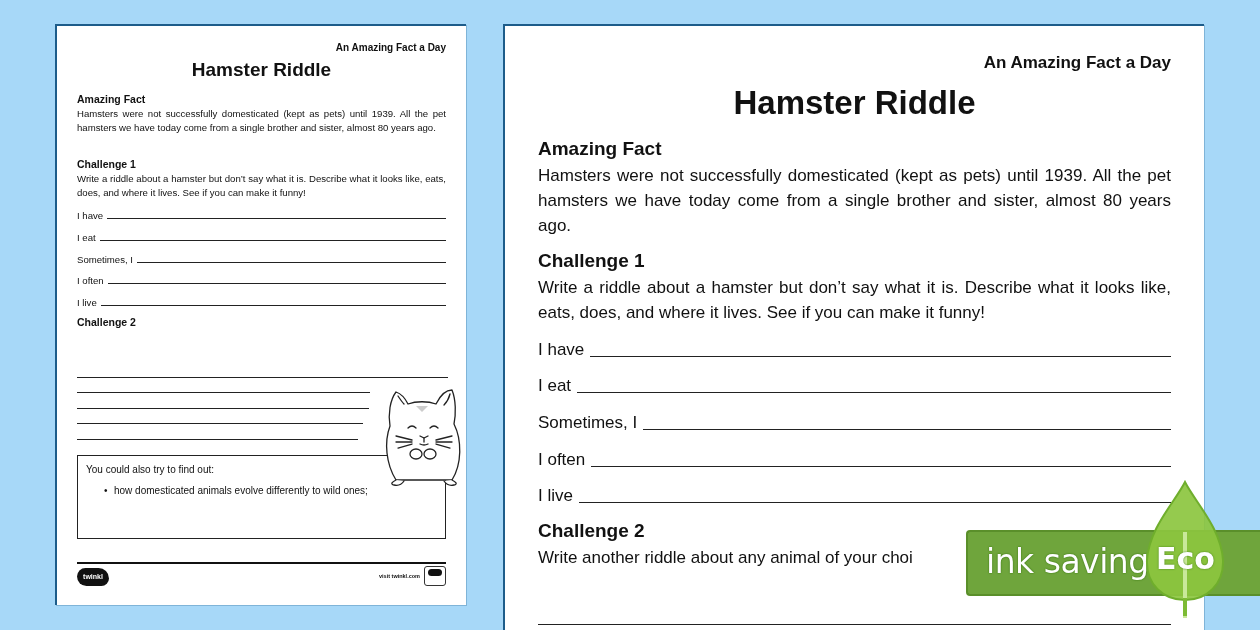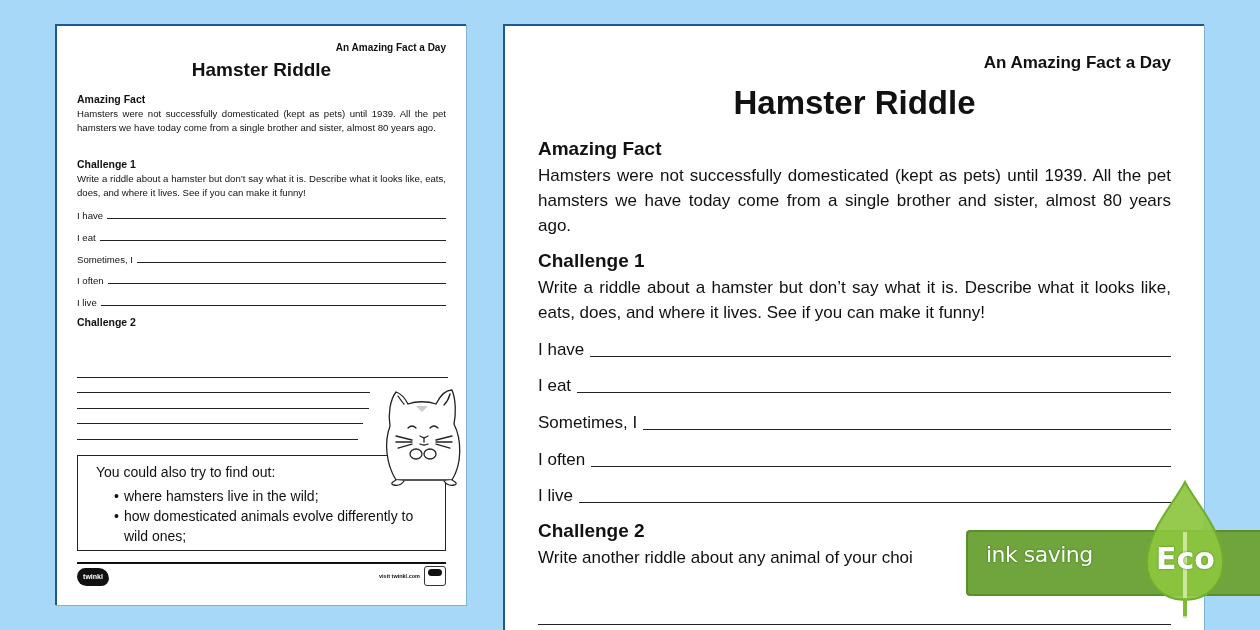--- a/index.html
+++ b/index.html
@@ -21,22 +21,22 @@
   #left-page { left: 55px; top: 24px; width: 411px; height: 581px; }
   #left-page .inner { position: absolute; left: 20px; right: 20px; top: 0; bottom: 0; }
   .lp-series { position: absolute; right: 0; top: 16px; font-size: 10px; font-weight: bold; }
   .lp-title { position: absolute; left: 0; right: 0; top: 33px; text-align: center; font-size: 19px; font-weight: bold; }
   .lp-h { position: absolute; left: 0; font-size: 10.5px; font-weight: bold; }
   .lp-p { position: absolute; left: 0; right: 0; font-size: 9.6px; line-height: 14px; text-align: justify; }
   .lp-line-row { position: absolute; left: 0; right: 0; display: flex; align-items: flex-end; font-size: 9.6px; height: 14px; }
   .lp-line-row .rule { flex: 1; border-bottom: 1px solid #222; margin-left: 4px; margin-bottom: 2px; }
   .lp-free { position: absolute; left: 0; border-bottom: 1px solid #222; height: 0; }
   .lp-box {
-    position: absolute; left: 0; right: 0; top: 429px; height: 96px;
-    border: 1.5px solid #222; padding: 8px 18px; font-size: 14px;
+    position: absolute; left: 0; right: 0; top: 429px; height: 84px;
+    border: 1.5px solid #222; padding: 8px 8px; font-size: 10px;
   }
   .lp-box .lead { margin-bottom: 6px; }
   .lp-box ul { list-style: none; padding-left: 18px; }
   .lp-box li { line-height: 20px; position: relative; padding-left: 10px; }
   .lp-box li::before { content: "•"; position: absolute; left: 0; }
   .lp-footer-rule { position: absolute; left: 0; right: 0; top: 536px; border-top: 2.5px solid #111; }
   .lp-logo {
     position: absolute; left: 0; top: 542px; width: 32px; height: 18px;
     background: #111; color: #fff; border-radius: 9px 11px 8px 10px;
     font-size: 7px; font-weight: bold; text-align: center; line-height: 18px;
@@ -63,21 +63,21 @@
   .rp-line-row .rule { flex: 1; border-bottom: 1.5px solid #222; margin-left: 6px; margin-bottom: 3px; }
   .rp-free { position: absolute; left: 0; right: 0; border-bottom: 1.5px solid #222; height: 0; }
 
   
   .eco-banner {
     position: absolute; left: 966px; top: 530px; width: 300px; height: 66px;
     background: #6fa53c; border: 2px solid #5a8f2a; border-radius: 4px 0 0 4px;
     border-right: none;
   }
   .eco-text {
-    position: absolute; left: 18px; top: 10px; font-size: 22px; color: #ffffff;
+    position: absolute; left: 18px; top: 10px; font-size: 33px; color: #ffffff;
     font-family: "DejaVu Sans", sans-serif; letter-spacing: -0.5px;
     text-shadow: 0 0 2px #3e7a15, 0 0 1px #3e7a15;
   }
   .eco-leaf { position: absolute; left: 1143px; top: 480px; width: 84px; height: 140px; }
   .eco-label {
     position: absolute; left: 1156px; top: 541px; font-size: 30px; font-weight: bold;
     color: #fff; font-family: "DejaVu Sans", sans-serif;
     text-shadow: 0 0 2px #3e7a15;
   }
 </style>
@@ -120,21 +120,20 @@
 
     <div class="lp-free" style="top:351px;width:371px"></div>
     <div class="lp-free" style="top:366px;width:293px"></div>
     <div class="lp-free" style="top:382px;width:292px"></div>
     <div class="lp-free" style="top:397px;width:286px"></div>
     <div class="lp-free" style="top:413px;width:281px"></div>
 
     <div class="lp-box">
       <div class="lead">You could also try to find out:</div>
       <ul>
-        <li>where hamsters live in the wild;</li>
         <li>how domesticated animals evolve differently to wild ones;</li>
       </ul>
     </div>
 
     <svg class="hamster-small" viewBox="0 0 82 104">
       <g fill="#fff" stroke="#222" stroke-width="1.3" stroke-linecap="round" stroke-linejoin="round">
         <path d="M14 96 C4 80 2 58 8 42 C6 30 8 16 14 8 C20 10 24 16 26 20 C34 17 46 17 54 20 C58 12 64 6 70 6 C74 16 74 30 72 40 C80 56 80 80 70 96 Z"></path>
         <path d="M16 12 C18 15 20 18 22 20"></path>
         <path d="M68 10 C67 14 65 18 62 21"></path>
         <path d="M26 44 Q30 40 34 44"></path>

